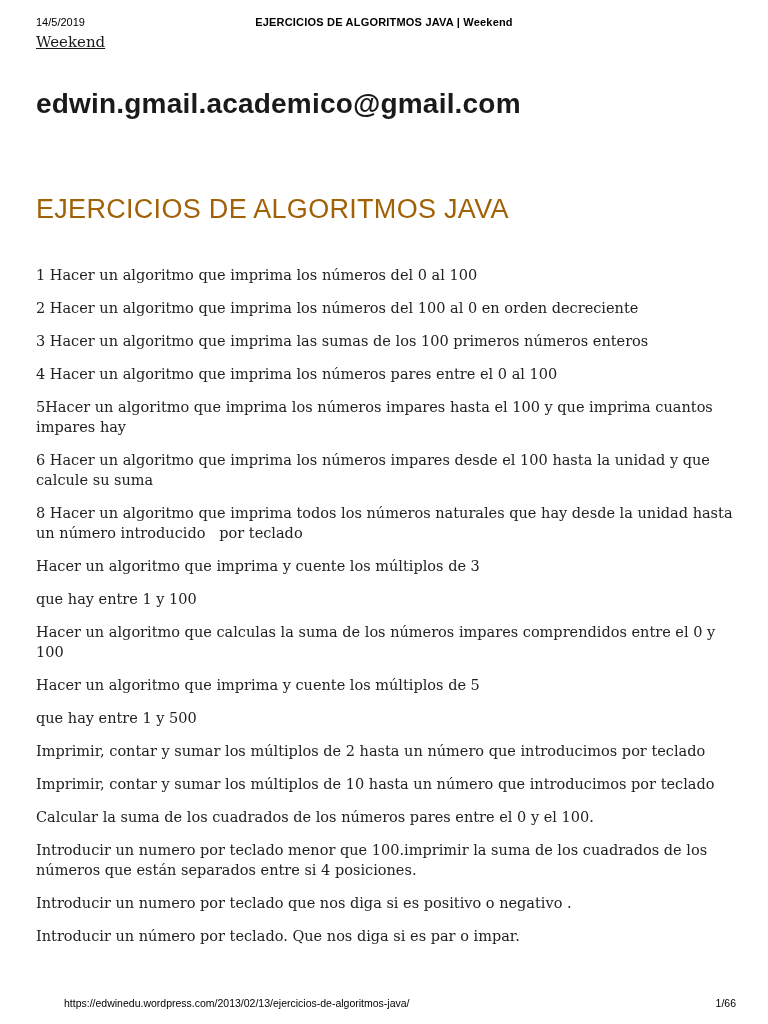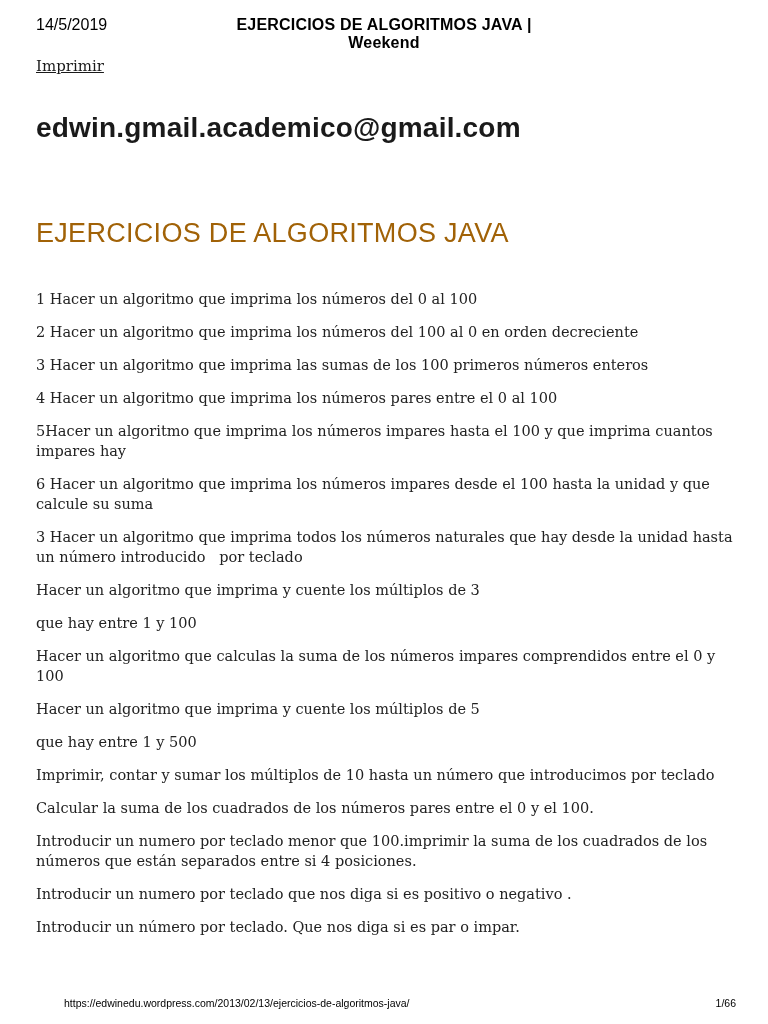--- a/index.html
+++ b/index.html
@@ -13,23 +13,23 @@
   .page {
     position: relative;
     width: 768px;
     height: 1024px;
     background: #ffffff;
     color: #1a1a1a;
   }
   
   .print-header {
     display: flex;
-    align-items: flex-start;
+    align-items: center;
     padding: 16px 36px 0 36px;
-    font-size: 16px;
+    font-size: 11px;
     color: #000000;
   }
   .print-header .col { flex: 1; }
   .print-header .col.left  { text-align: left; font-weight: 400; }
   .print-header .col.center{ flex: 2; text-align: center; font-weight: 700; letter-spacing: 0.2px; }
   .print-header .col.right { text-align: right; }
   
   .site-link-row { padding: 5px 36px 0 36px; }
   .site-link {
     font-family: "DejaVu Serif", serif;
@@ -90,40 +90,41 @@
 
 <div class="page">
 
   <div class="print-header">
     <span class="col left">14/5/2019</span>
     <span class="col center">EJERCICIOS DE ALGORITMOS JAVA | Weekend</span>
     <span class="col right"></span>
   </div>
 
   <div class="site-link-row">
-    <a class="site-link">Imprimir</a>
+    <a class="site-link">Weekend</a>
   </div>
 
   <h1 class="email-heading">edwin.gmail.academico@gmail.com</h1>
 
   <h2 class="section-title">EJERCICIOS DE ALGORITMOS JAVA</h2>
 
   <div class="exercise-list">
     <p>1 Hacer un algoritmo que imprima los números del 0 al 100</p>
     <p>2 Hacer un algoritmo que imprima los números del 100 al 0 en orden decreciente</p>
     <p>3 Hacer un algoritmo que imprima las sumas de los 100 primeros números enteros</p>
     <p>4 Hacer un algoritmo que imprima los números pares entre el 0 al 100</p>
     <p>5Hacer un algoritmo que imprima los números impares hasta el 100 y que imprima cuantos impares hay</p>
     <p>6 Hacer un algoritmo que imprima los números impares desde el 100 hasta la unidad y que calcule su suma</p>
-    <p>3 Hacer un algoritmo que imprima todos los números naturales que hay desde la unidad hasta un número introducido   por teclado</p>
+    <p>8 Hacer un algoritmo que imprima todos los números naturales que hay desde la unidad hasta un número introducido   por teclado</p>
     <p>Hacer un algoritmo que imprima y cuente los múltiplos de 3</p>
     <p>que hay entre 1 y 100</p>
     <p>Hacer un algoritmo que calculas la suma de los números impares comprendidos entre el 0 y 100</p>
     <p>Hacer un algoritmo que imprima y cuente los múltiplos de 5</p>
     <p>que hay entre 1 y 500</p>
+    <p>Imprimir, contar y sumar los múltiplos de 2 hasta un número que introducimos por teclado</p>
     <p>Imprimir, contar y sumar los múltiplos de 10 hasta un número que introducimos por teclado</p>
     <p>Calcular la suma de los cuadrados de los números pares entre el 0 y el 100.</p>
     <p>Introducir un numero por teclado menor que 100.imprimir la suma de los cuadrados de los números que están separados entre si 4 posiciones.</p>
     <p>Introducir un numero por teclado que nos diga si es positivo o negativo .</p>
     <p>Introducir un número por teclado. Que nos diga si es par o impar.</p>
   </div>
 
   <div class="print-footer">
     <span>https://edwinedu.wordpress.com/2013/02/13/ejercicios-de-algoritmos-java/</span>
     <span>1/66</span>

